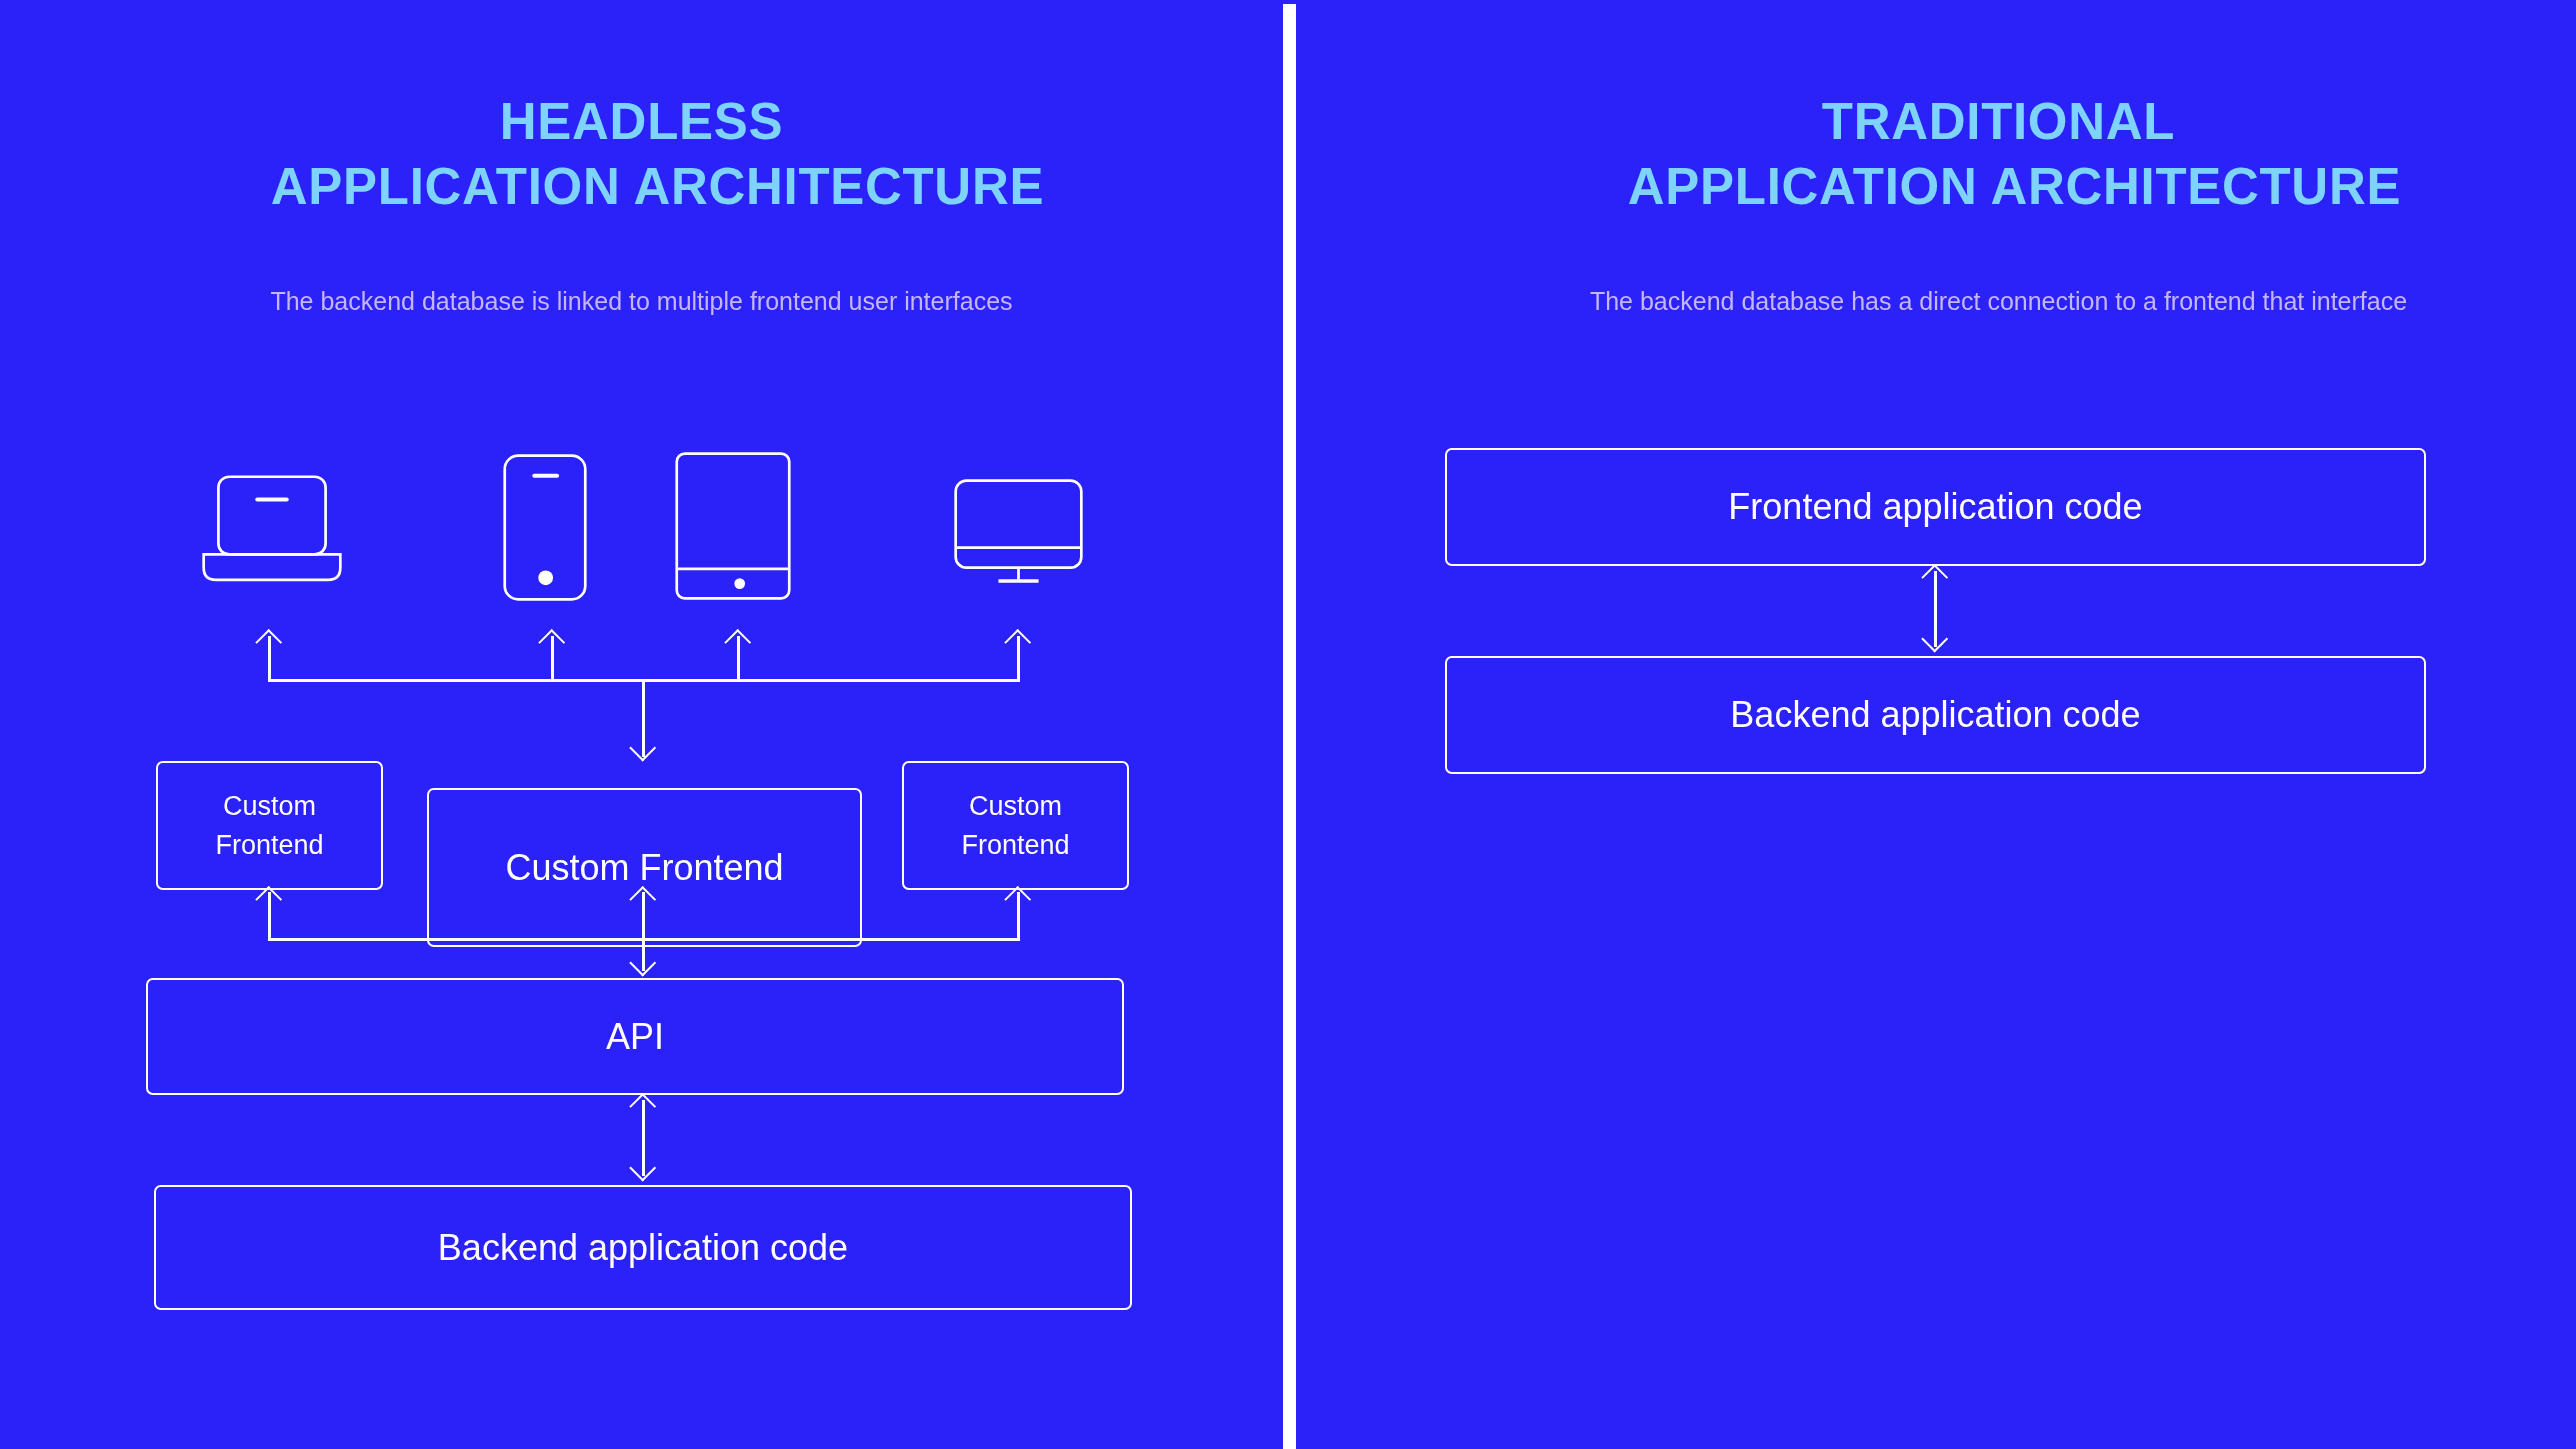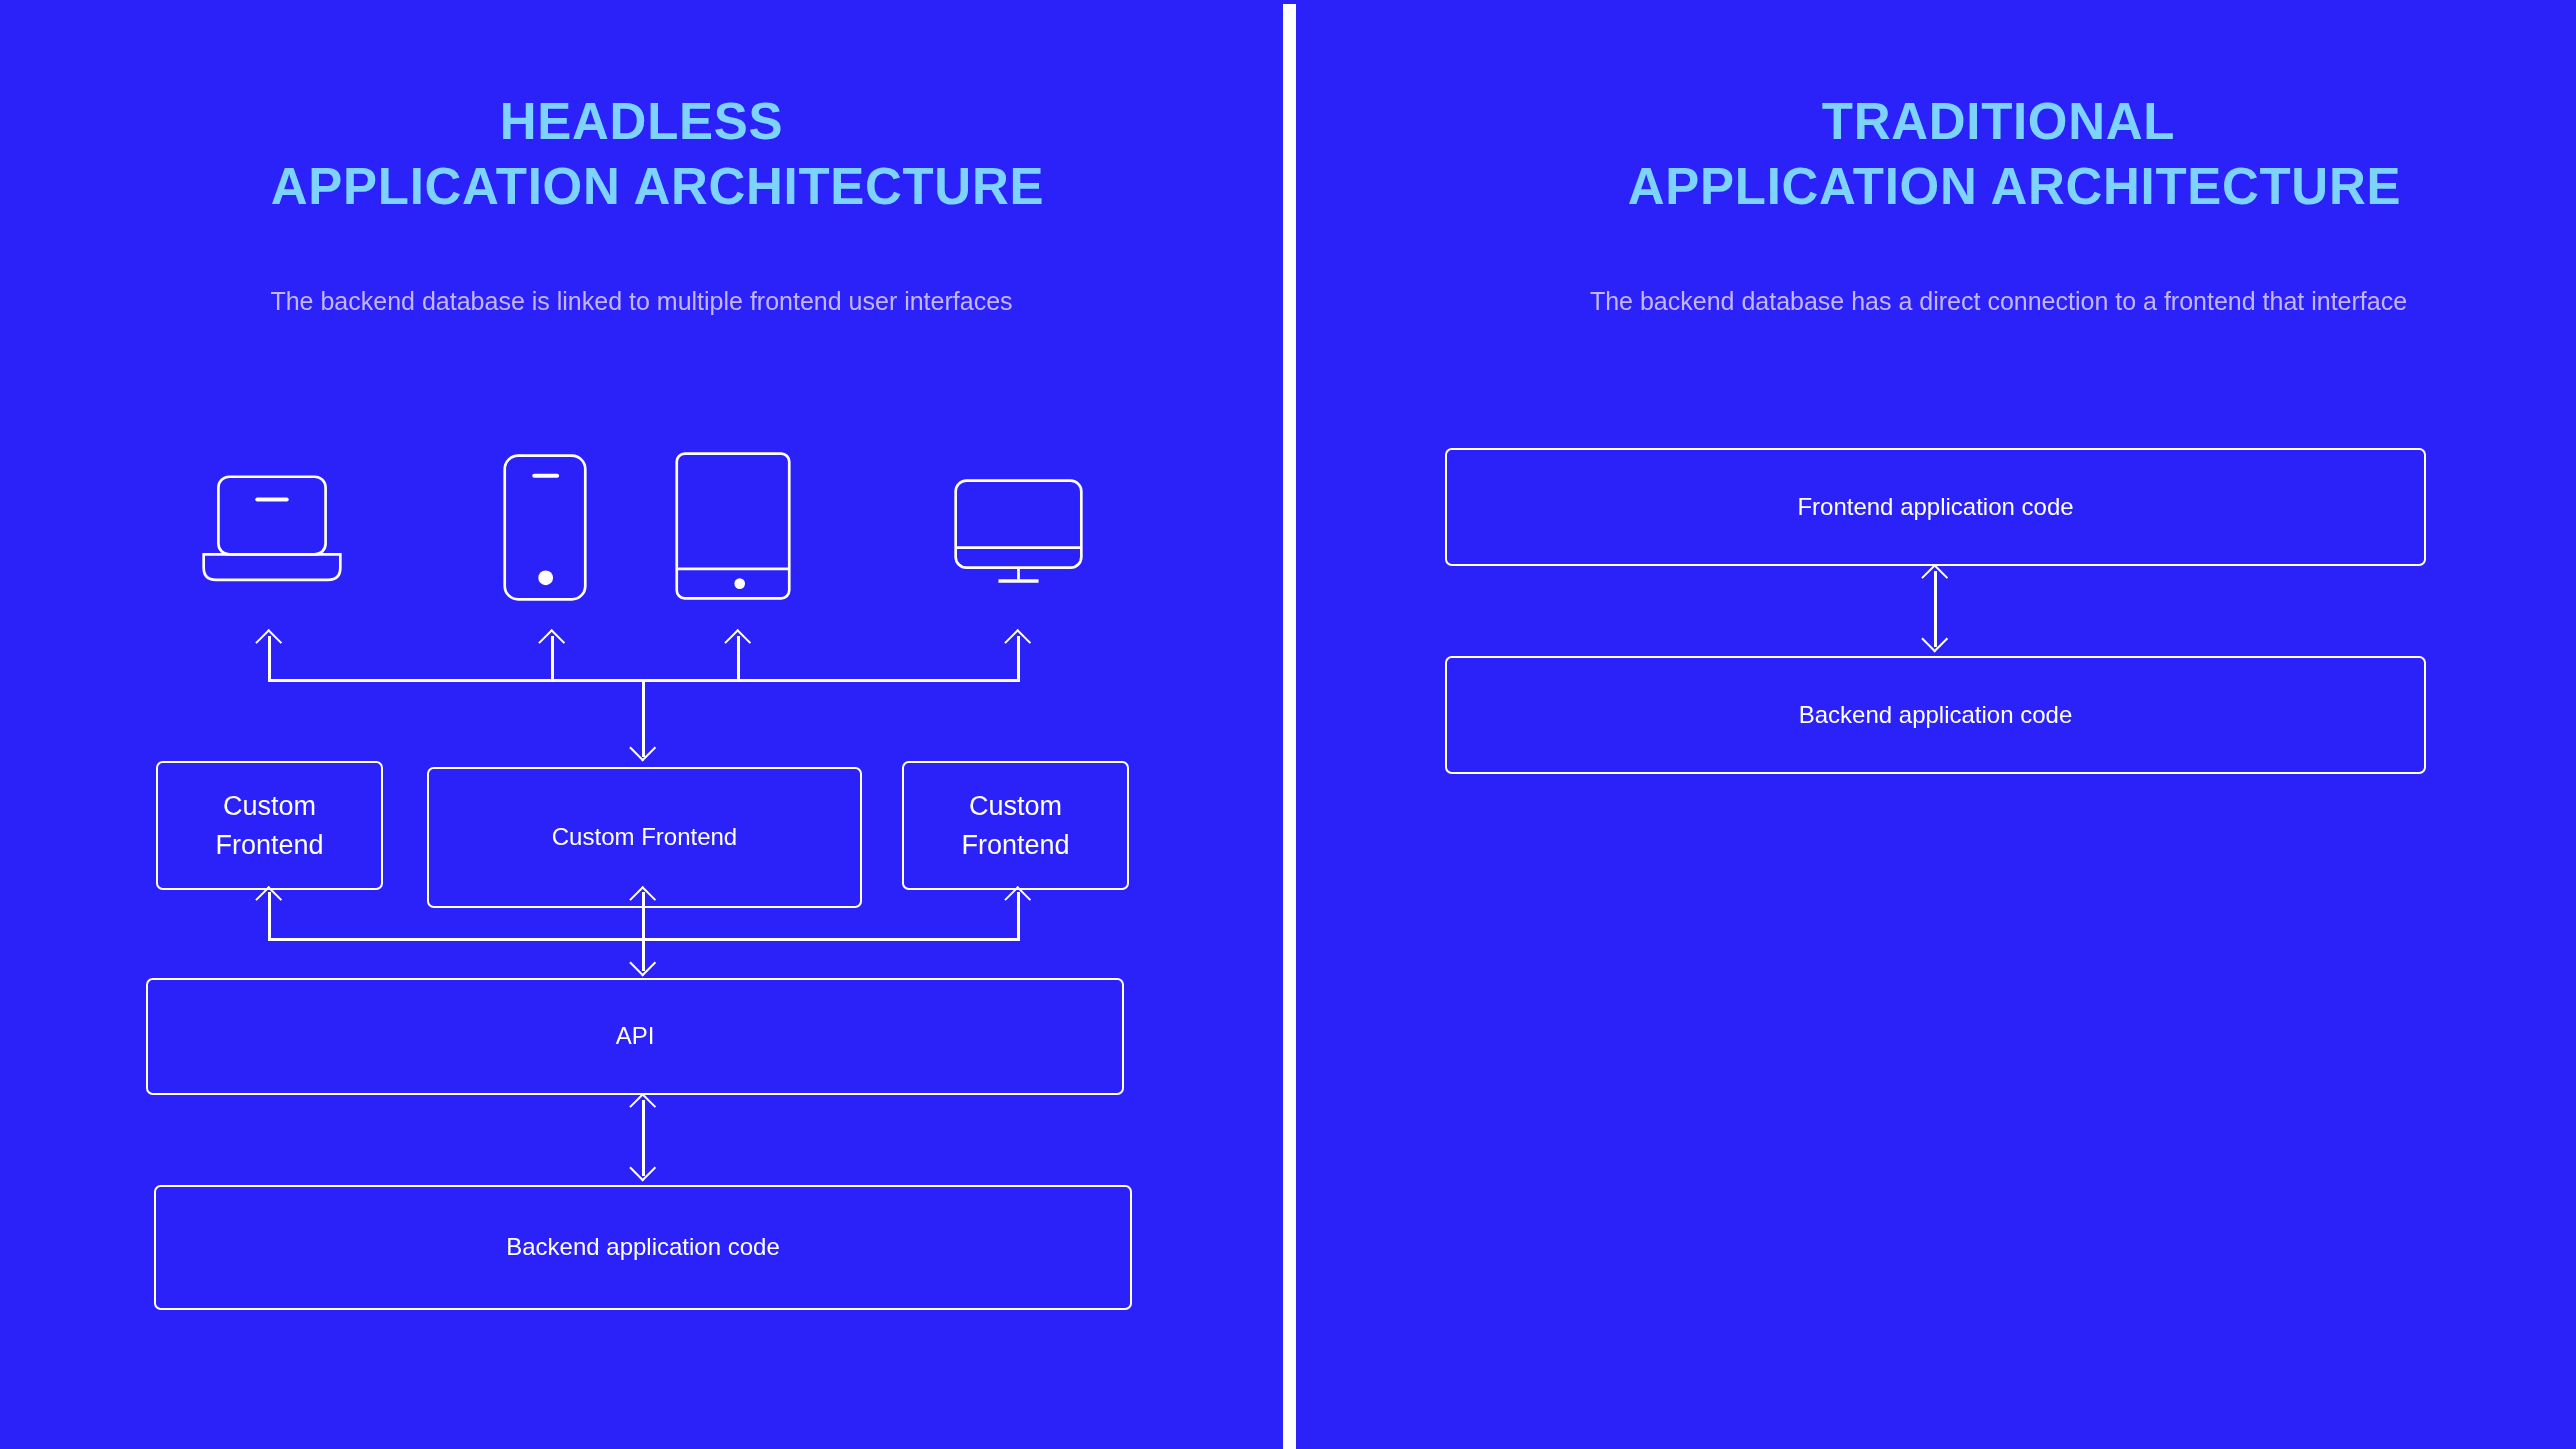--- a/index.html
+++ b/index.html
@@ -64,21 +64,21 @@
     border-radius: 6.7px;
     color: #ffffff;
     display: flex;
     align-items: center;
     justify-content: center;
     text-align: center;
     font-size: 27px;
     line-height: 1.42;
     font-weight: 400;
   }
-  .box.wide { font-size: 24px; }
+  .box.wide { font-size: 36px; }
 
   
   .device { position: absolute; }
   .device svg { display: block; }
 
   
   .ln {
     position: absolute;
     background: #ffffff;
   }
@@ -160,21 +160,21 @@
     <div class="ln vline" style="left:642px; top:679px; height:78px;"></div>
     <span class="chev chev-down" style="left:633px; top:738px;"></span>
 
     <div class="box" style="left:156px; top:761px; width:227px; height:129px;">
       <span>
         <span>Custom</span><br>
         <span>Frontend</span>
       </span>
     </div>
 
-    <div class="box wide" style="left:427px; top:767px; width:435px; height:141px;">
+    <div class="box wide" style="left:427px; top:788px; width:435px; height:159px;">
       <span>Custom Frontend</span>
     </div>
 
     <div class="box" style="left:902px; top:761px; width:227px; height:129px;">
       <span>
         <span>Custom</span><br>
         <span>Frontend</span>
       </span>
     </div>
 

